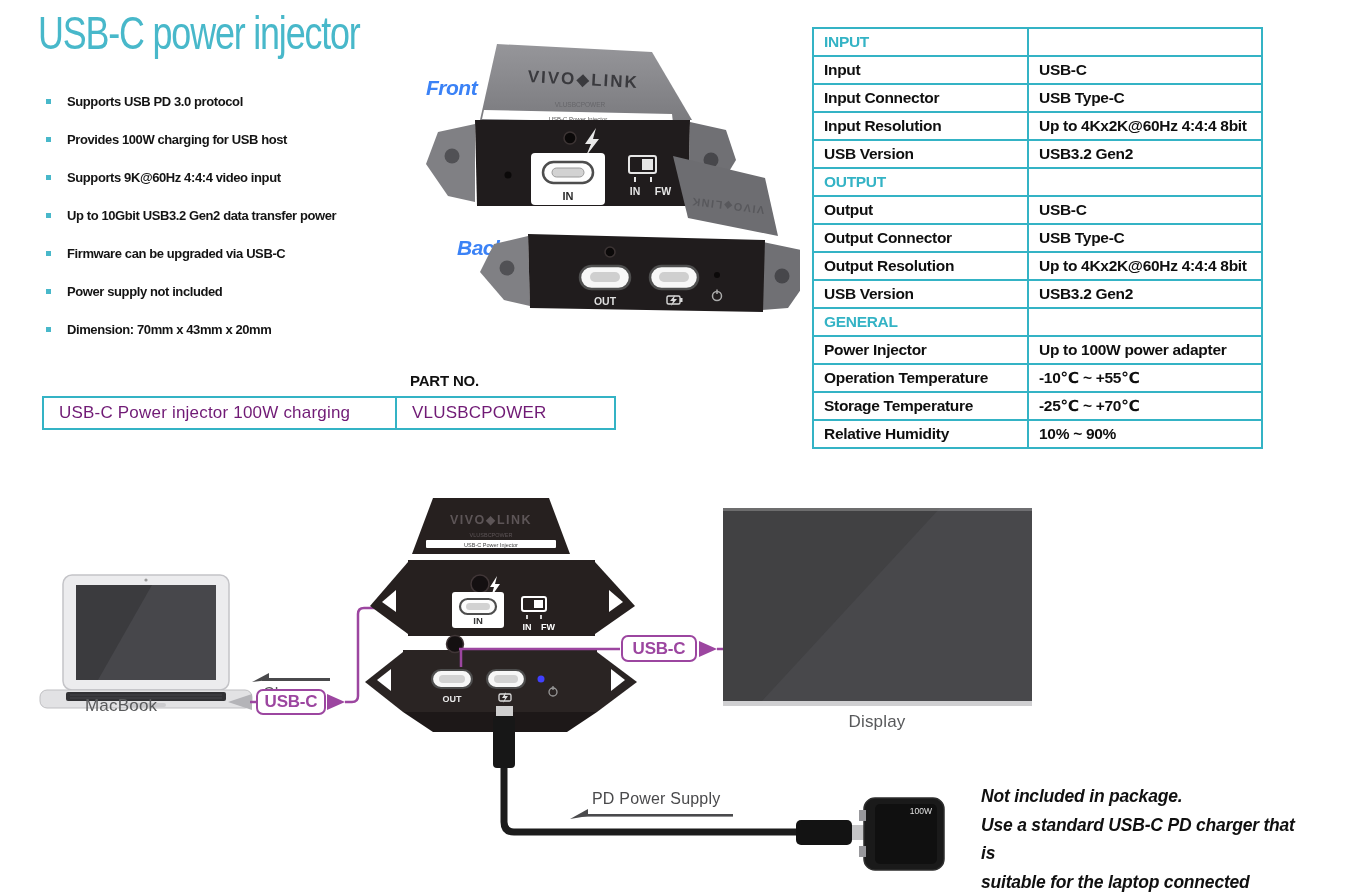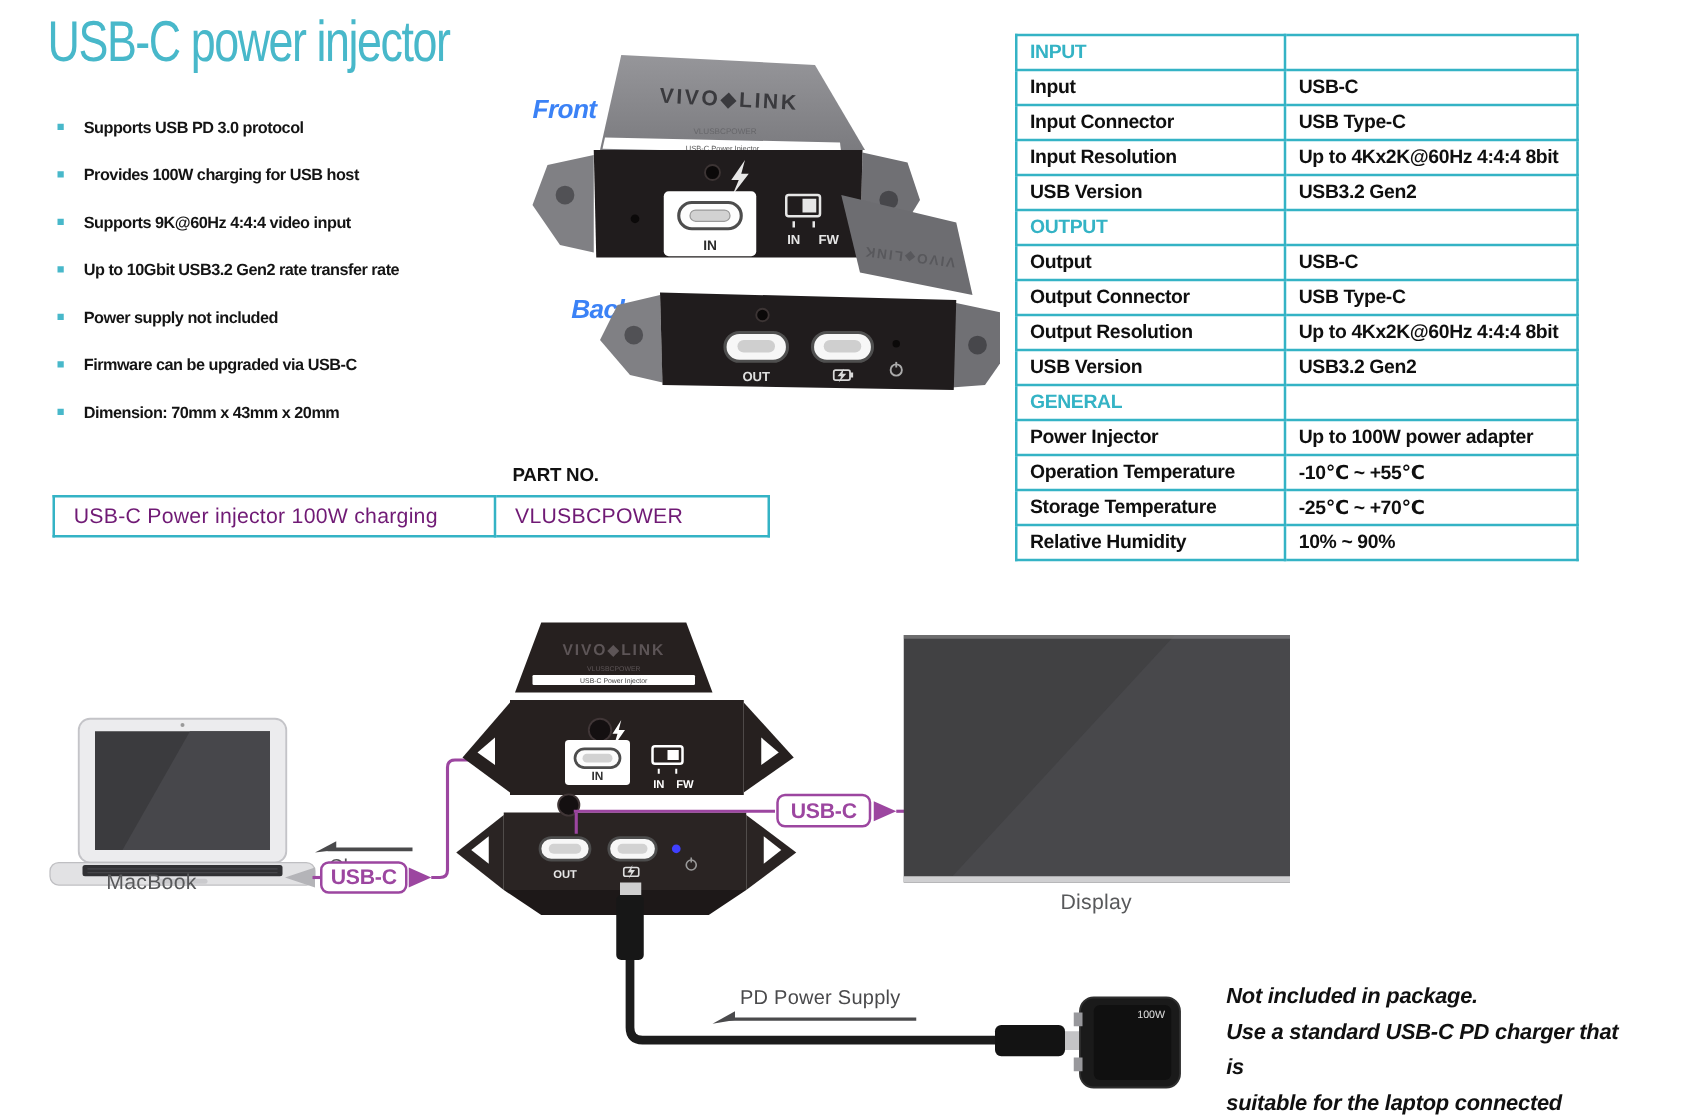--- a/index.html
+++ b/index.html
@@ -69,29 +69,29 @@
     <li>
         <span class="blt"></span>
         <span>Provides 100W charging for USB host</span>
       </li>
     <li>
         <span class="blt"></span>
         <span>Supports 9K@60Hz 4:4:4 video input</span>
       </li>
     <li>
         <span class="blt"></span>
-        <span>Up to 10Gbit USB3.2 Gen2 rate transfer rate</span>
+        <span>Up to 10Gbit USB3.2 Gen2 data transfer power</span>
+      </li>
+    <li>
+        <span class="blt"></span>
+        <span>Firmware can be upgraded via USB-C</span>
       </li>
     <li>
         <span class="blt"></span>
         <span>Power supply not included</span>
-      </li>
-    <li>
-        <span class="blt"></span>
-        <span>Firmware can be upgraded via USB-C</span>
       </li>
     <li>
         <span class="blt"></span>
         <span>Dimension: 70mm x 43mm x 20mm</span>
       </li>
   </ul>
 
   <div id="front-label" class="abs viewlabel">Front</div>
   <div id="back-label" class="abs viewlabel">Back</div>
 

